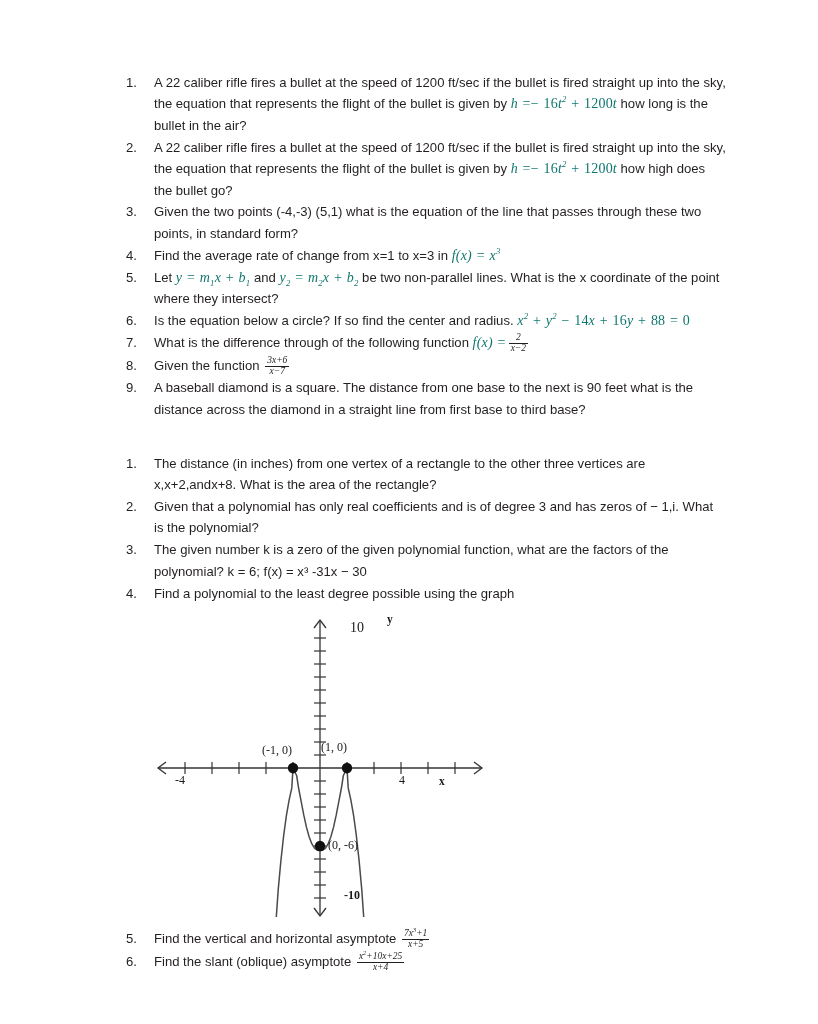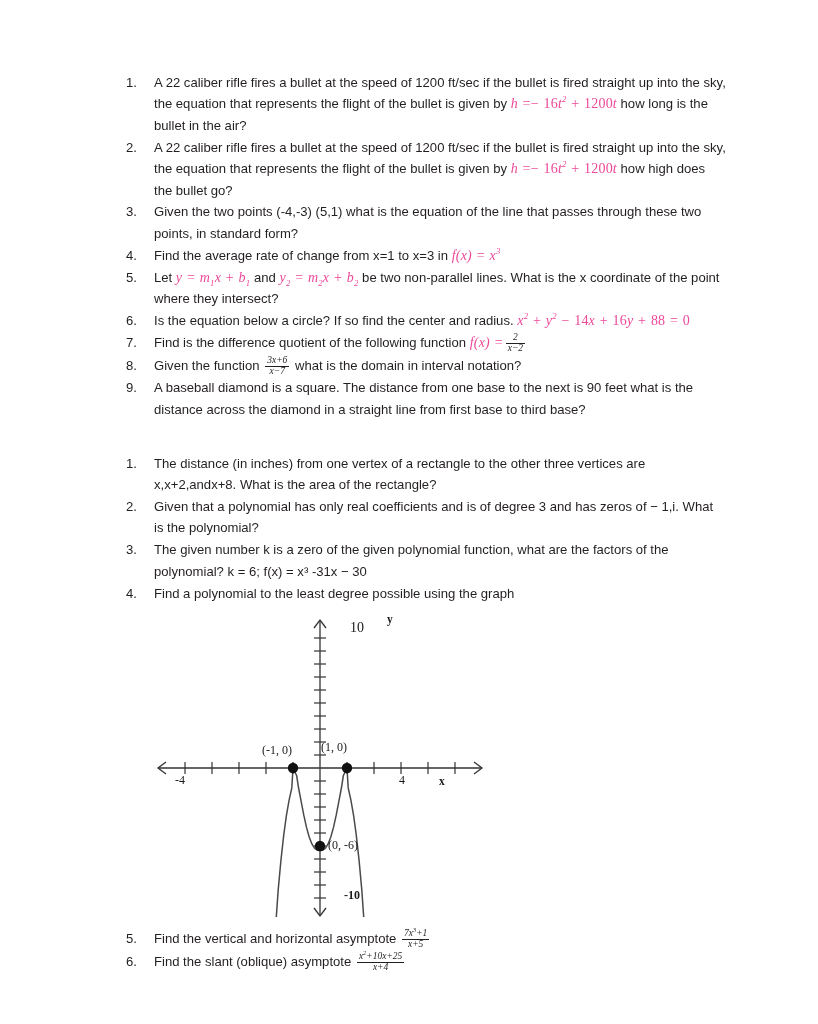--- a/index.html
+++ b/index.html
@@ -51,21 +51,21 @@
     font-size: 13.1px;
     color: #231f20;
   }
   .qtext { display: inline; }
 
   
   .math {
     font-family: "Liberation Serif", serif;
     font-style: italic;
     font-size: 14px;
-    color: #ec4899;
+    color: #0f766e;
     white-space: nowrap;
     letter-spacing: 0.2px;
   }
   .math .op { font-style: normal; padding: 0 1px; }
   .math .num-up { font-style: normal; }
   sup.exp {
     font-size: 0.62em;
     vertical-align: super;
     font-style: italic;
     line-height: 0;
@@ -158,26 +158,26 @@
         <span class="qtext">Let </span><span class="math"><i>y</i> <span class="op">=</span> <i>m</i><sub class="sb">1</sub><i>x</i> <span class="op">+</span> <i>b</i><sub class="sb">1</sub></span><span class="qtext"> and </span><span class="math"><i>y</i><sub class="sb">2</sub> <span class="op">=</span> <i>m</i><sub class="sb">2</sub><i>x</i> <span class="op">+</span> <i>b</i><sub class="sb">2</sub></span><span class="qtext"> be two non-parallel lines. What is the x coordinate of the point where they intersect?</span>
       </li>
 
       <li>
         <span class="num">6.</span>
         <span class="qtext">Is the equation below a circle? If so find the center and radius.  </span><span class="math"><i>x</i><sup class="exp">2</sup> <span class="op">+</span> <i>y</i><sup class="exp">2</sup> <span class="op">−</span> <span class="num-up">14</span><i>x</i> <span class="op">+</span> <span class="num-up">16</span><i>y</i> <span class="op">+</span> <span class="num-up">88</span> <span class="op">=</span> <span class="num-up">0</span></span>
       </li>
 
       <li>
         <span class="num">7.</span>
-        <span class="qtext">Find is the difference quotient of the following function </span><span class="math"><i>f</i>(<i>x</i>) <span class="op">=</span></span><span class="frac"><span class="top">2</span><span class="bot">x−2</span></span>
+        <span class="qtext">What is the difference through of the following function </span><span class="math"><i>f</i>(<i>x</i>) <span class="op">=</span></span><span class="frac"><span class="top">2</span><span class="bot">x−2</span></span>
       </li>
 
       <li>
         <span class="num">8.</span>
-        <span class="qtext">Given the function </span><span class="frac"><span class="top">3x+6</span><span class="bot">x−7</span></span><span class="qtext"> what is the domain in interval notation?</span>
+        <span class="qtext">Given the function </span><span class="frac"><span class="top">3x+6</span><span class="bot">x−7</span></span>
       </li>
 
       <li>
         <span class="num">9.</span>
         <span class="qtext">A baseball diamond is a square. The distance from one base to the next is 90 feet what is the distance across the diamond in a straight line from first base to third base?</span>
       </li>
     </ol>
 
     <div class="list-gap"></div>
 

